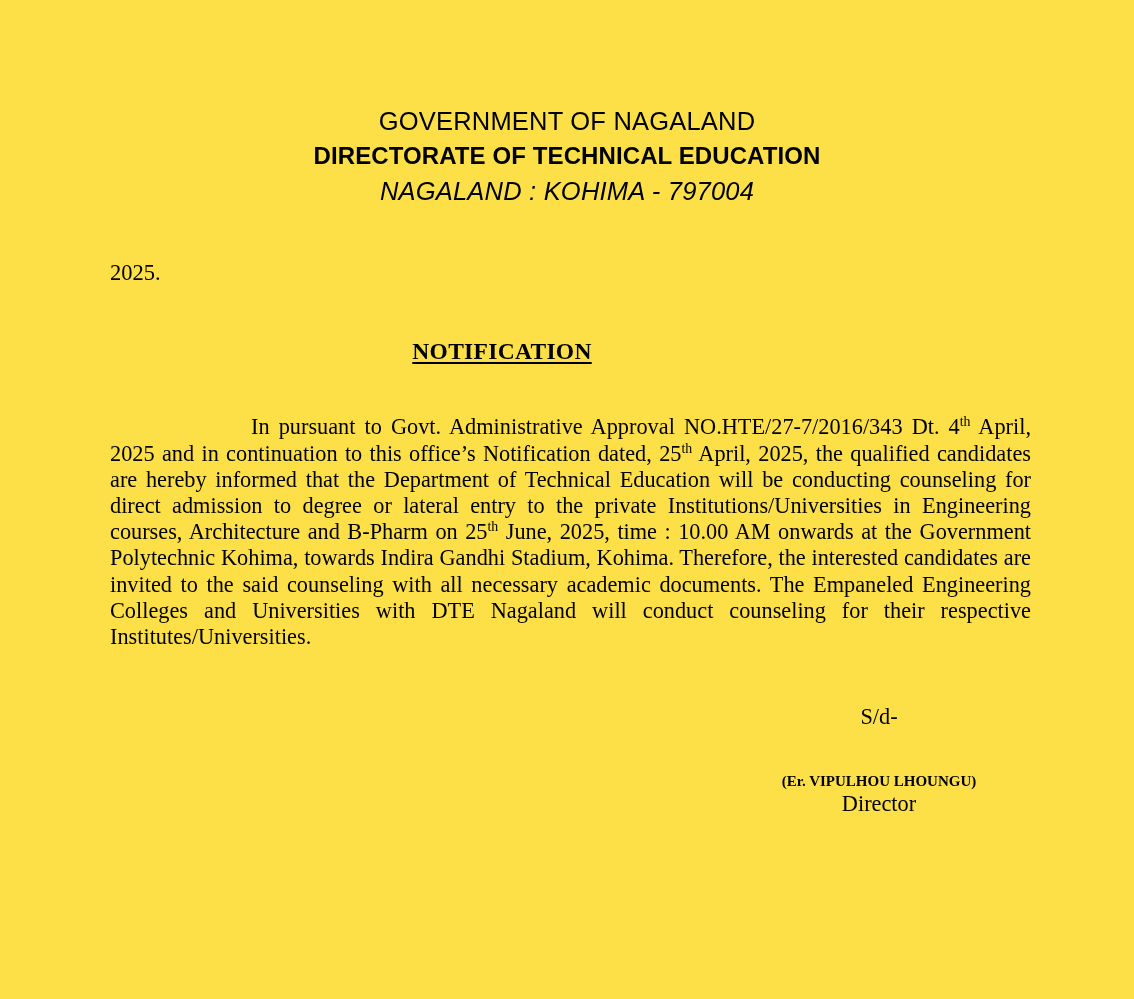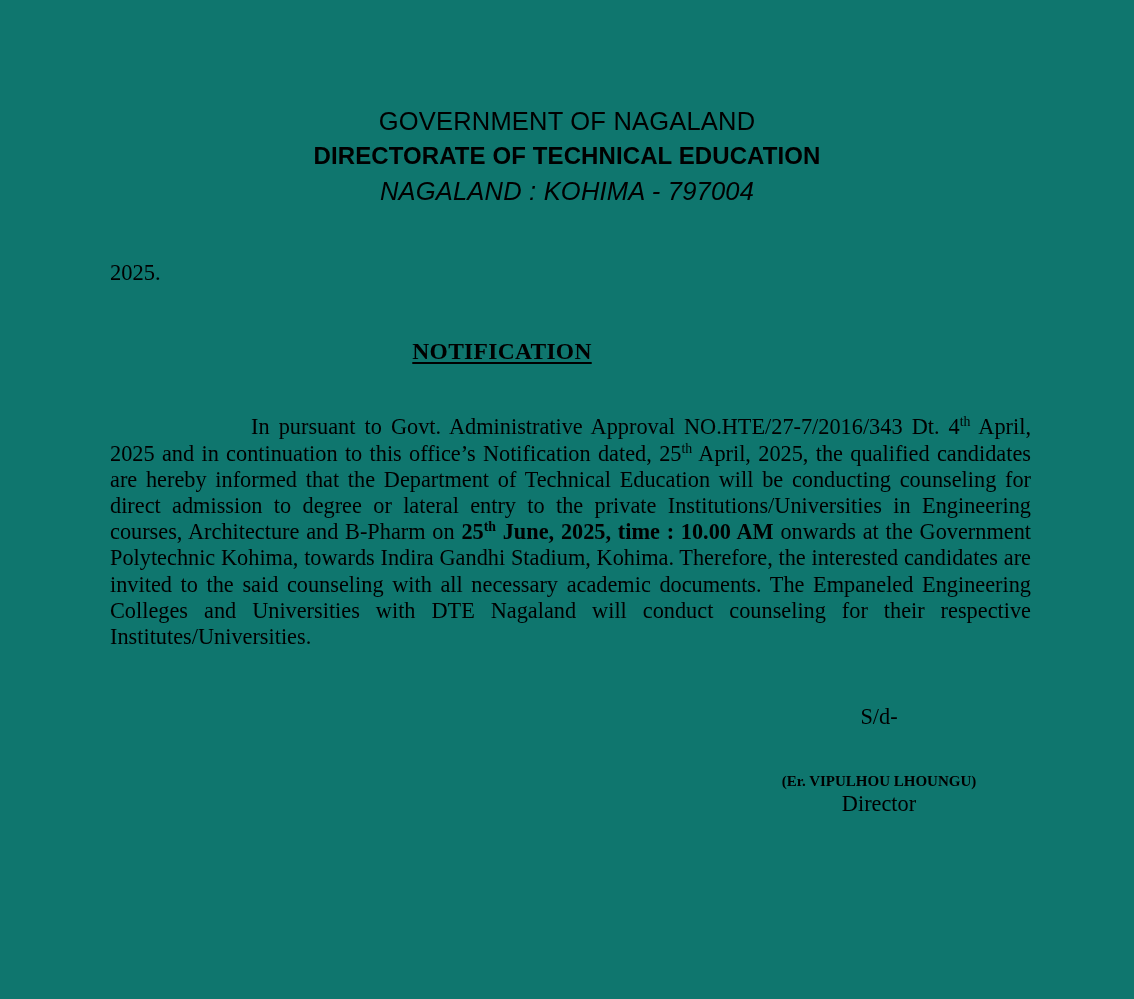--- a/index.html
+++ b/index.html
@@ -14,21 +14,21 @@
     font-family: "Liberation Serif", serif;
     color: #000000;
     overflow: hidden;
   }
 
   .page {
     position: absolute;
     top: 0; left: 0;
     width: 1134px;
     height: 999px;
-    background: #0f766e;
+    background: #fde047;
   }
 
   
   .letterhead {
     position: absolute;
     left: 0;
     top: 104px;
     width: 1134px;
     text-align: center;
   }
@@ -110,21 +110,21 @@
     left: 110px;
     top: 392px;
     width: 921px;
     font-size: 22.3px;
     line-height: 26.2px;
     text-align: justify;
     text-justify: inter-word;
     text-indent: 141px;
     hyphens: none;
   }
-  .body-para b { font-weight: 700; }
+  .body-para b { font-weight: 400; }
 
   
   .sig {
     position: absolute;
     top: 703px;
     left: 724px;
     width: 310px;
     text-align: center;
   }
   .sig-sd {

